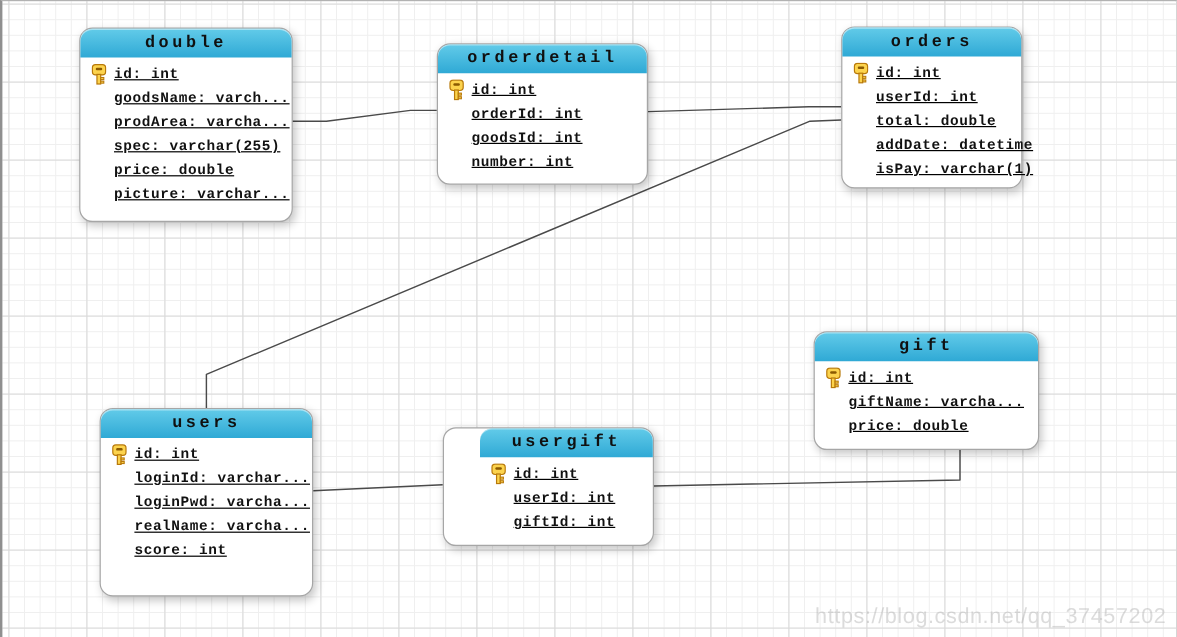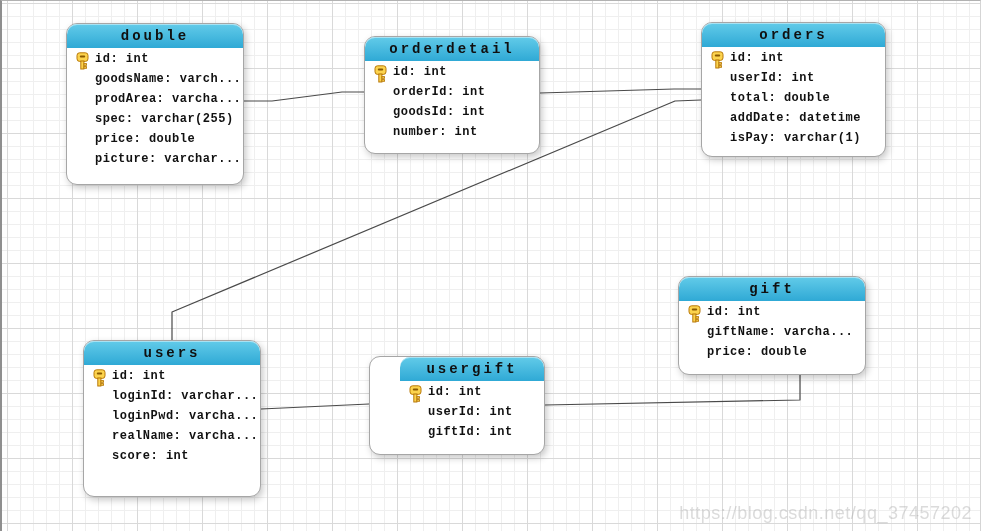--- a/index.html
+++ b/index.html
@@ -46,22 +46,24 @@
     box-shadow: inset 0 1px 0 rgba(255,255,255,0.45);
     text-align: center;
     font-size: 14px;
     font-weight: bold;
     letter-spacing: 3px;
     color: #101010;
   }
   .tbl-body { padding: 4px 4px 0 9px; }
   .row {
     display: flex;
+    align-items: center;
     height: 20px;
     white-space: nowrap;
+    text-decoration: underline;
   }
   .keyicon, .keyspacer {
     width: 13px; height: 18px;
     margin-right: 6px;
     flex: 0 0 13px;
     display: inline-block;
   }
   .flabel {
     font-size: 12px;
     font-weight: bold;
@@ -144,21 +146,21 @@
         <div class="row">
           <span class="keyspacer"></span>
           <span class="flabel">goodsId: int</span>
         </div>
         <div class="row">
           <span class="keyspacer"></span>
           <span class="flabel">number: int</span>
         </div>
       </div>
     </div>
-    <div class="tbl" style="left: 699px; top: 21px; width: 185px; height: 135px;">
+    <div class="tbl" style="left: 699px; top: 21px; width: 151px; height: 135px;">
       <div class="tbl-header"><span>orders</span></div>
       <div class="tbl-body">
         <div class="row">
           <span class="keyicon"><svg width="13" height="18" viewBox="0 0 13 18">
               <rect x="1" y="0.8" width="11" height="8.6" rx="2.6" fill="#fcd34d" stroke="#b8790a" stroke-width="1"></rect>
               <rect x="3.8" y="3.4" width="5.4" height="2.1" rx="1" fill="#8a5a00"></rect>
               <rect x="4.8" y="9" width="3.1" height="8" fill="#fcd34d" stroke="#b8790a" stroke-width="1"></rect>
               <rect x="7.9" y="11.6" width="2.6" height="1.7" fill="#fcd34d" stroke="#b8790a" stroke-width="0.9"></rect>
               <rect x="7.9" y="14.6" width="2.6" height="1.7" fill="#fcd34d" stroke="#b8790a" stroke-width="0.9"></rect>
             </svg></span>

